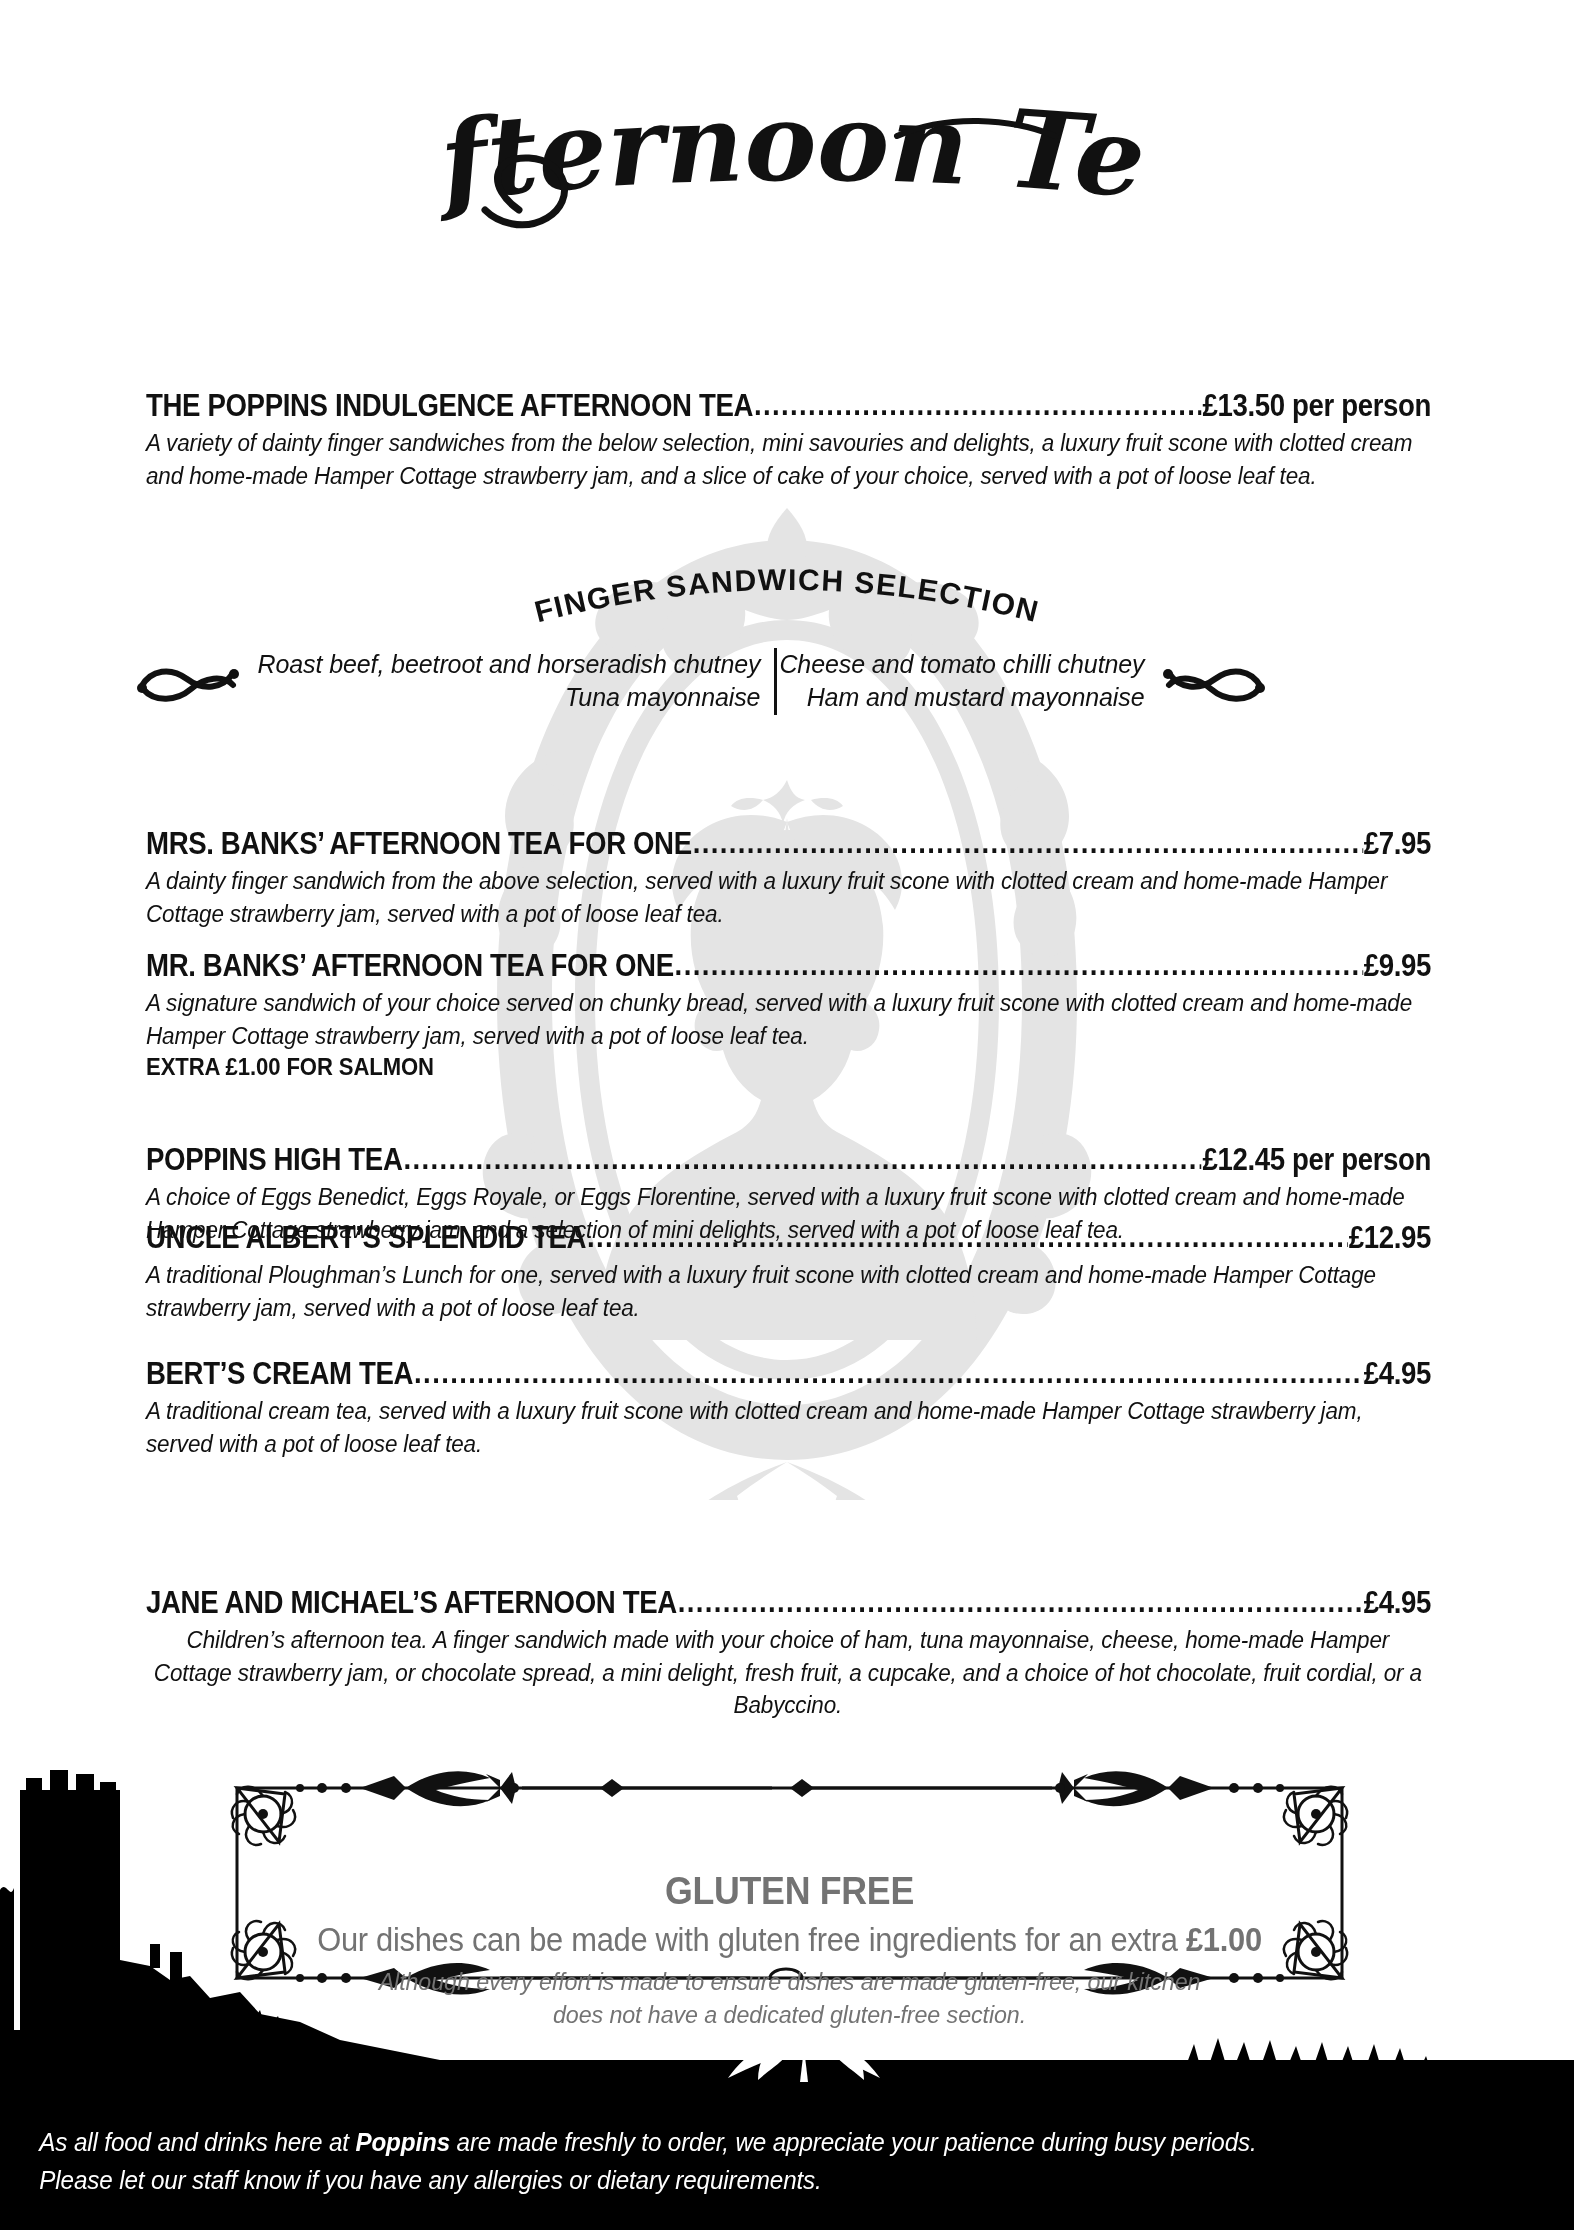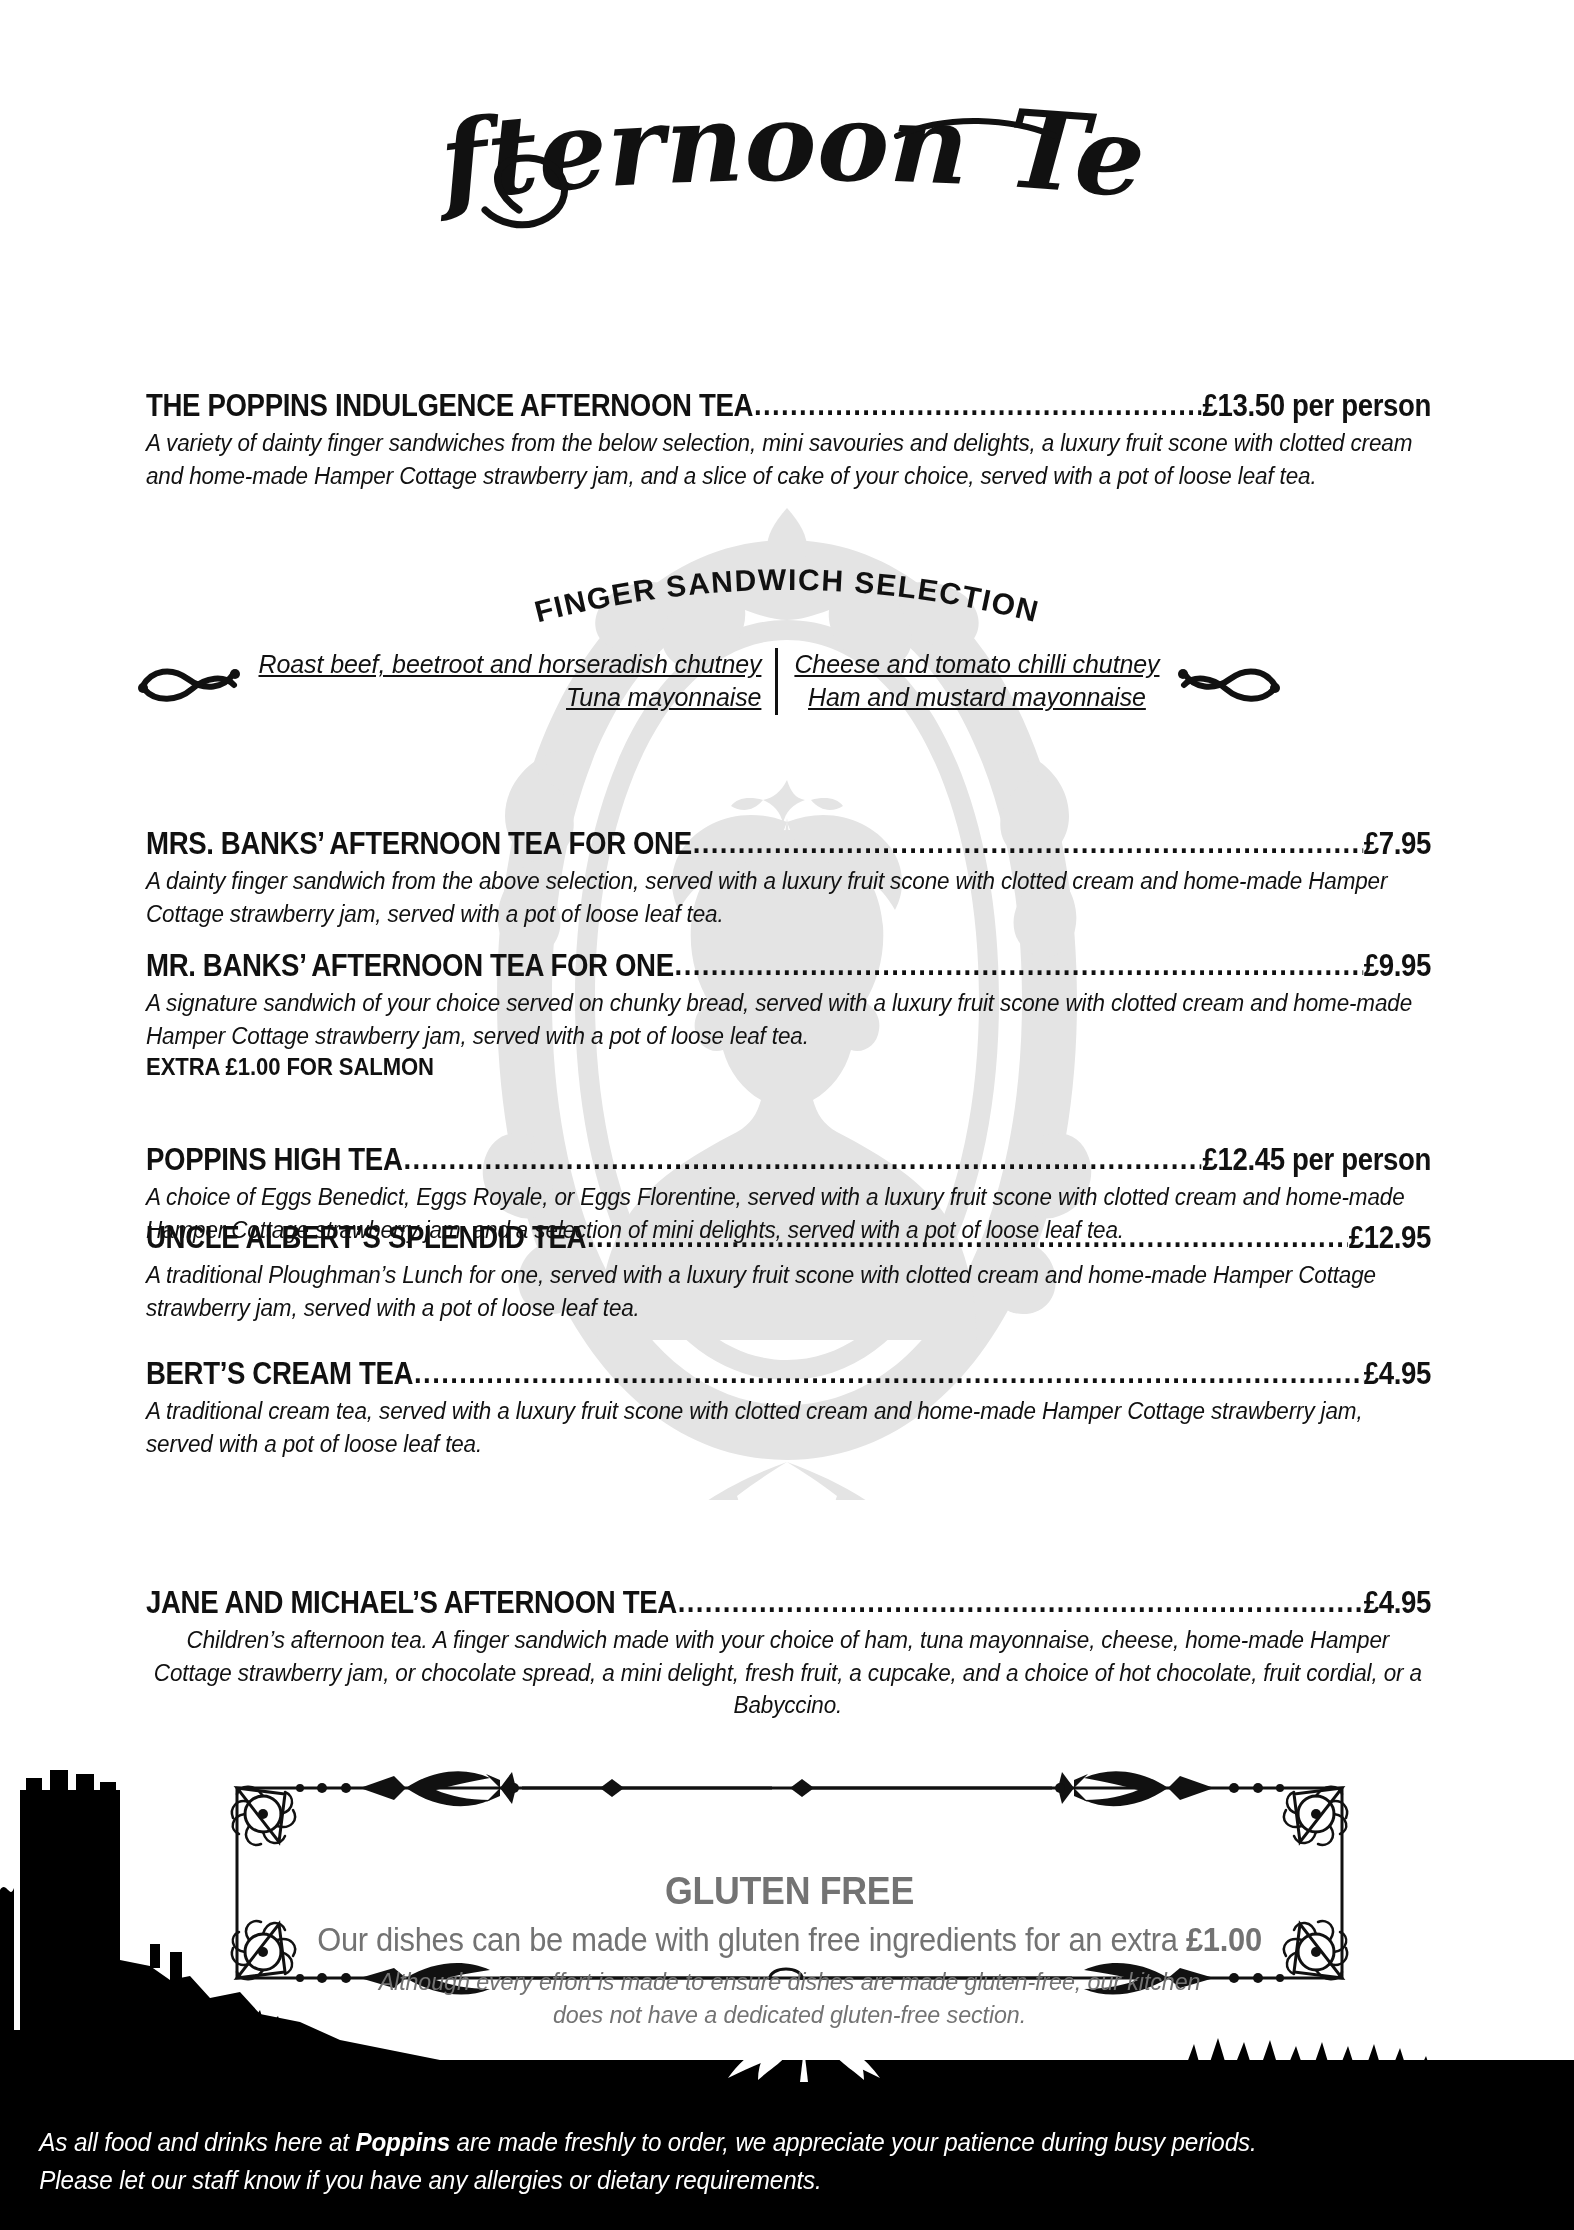--- a/index.html
+++ b/index.html
@@ -111,50 +111,49 @@
     position: absolute;
     left: 50%;
     top: 530px;
     transform: translateX(-50%);
     width: 700px;
     height: 110px;
     z-index: 3;
   }
   .fss-block {
     position: absolute;
-    left: 12px;
+    left: 4px;
     top: 648px;
     width: 1394px;
     z-index: 3;
     display: flex;
     justify-content: center;
     align-items: center;
-    text-decoration: underline;
   }
   .swash {
     flex: 0 0 auto;
     width: 120px;
     display: flex;
     justify-content: center;
     align-items: center;
   }
   .swash.left  { margin-right: 10px; }
   .swash.right { margin-left: 10px; }
   .fss-cols {
     display: flex;
     align-items: flex-start;
   }
   .fss-left {
     text-align: right;
     padding-right: 14px;
     border-right: 3.5px solid #111;
   }
   .fss-right {
-    text-align: center;
-    padding-left: 16px;
+    text-align: right;
+    padding-left: 2px;
     padding-top: 0px;
   }
   .fss-line {
     font-style: italic;
     font-size: 25px;
     line-height: 1.33;
     letter-spacing: -0.1px;
     white-space: nowrap;
   }
 

